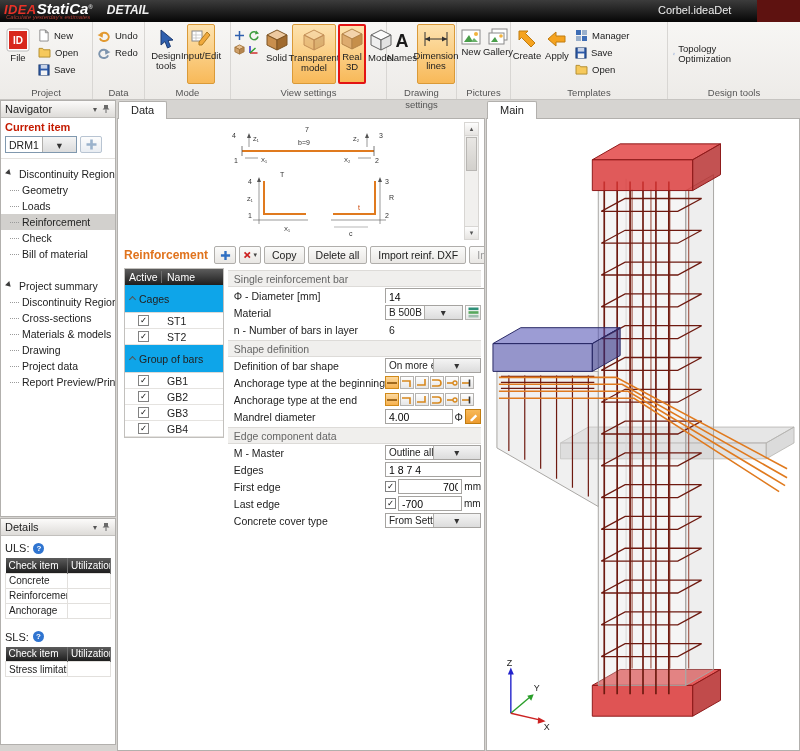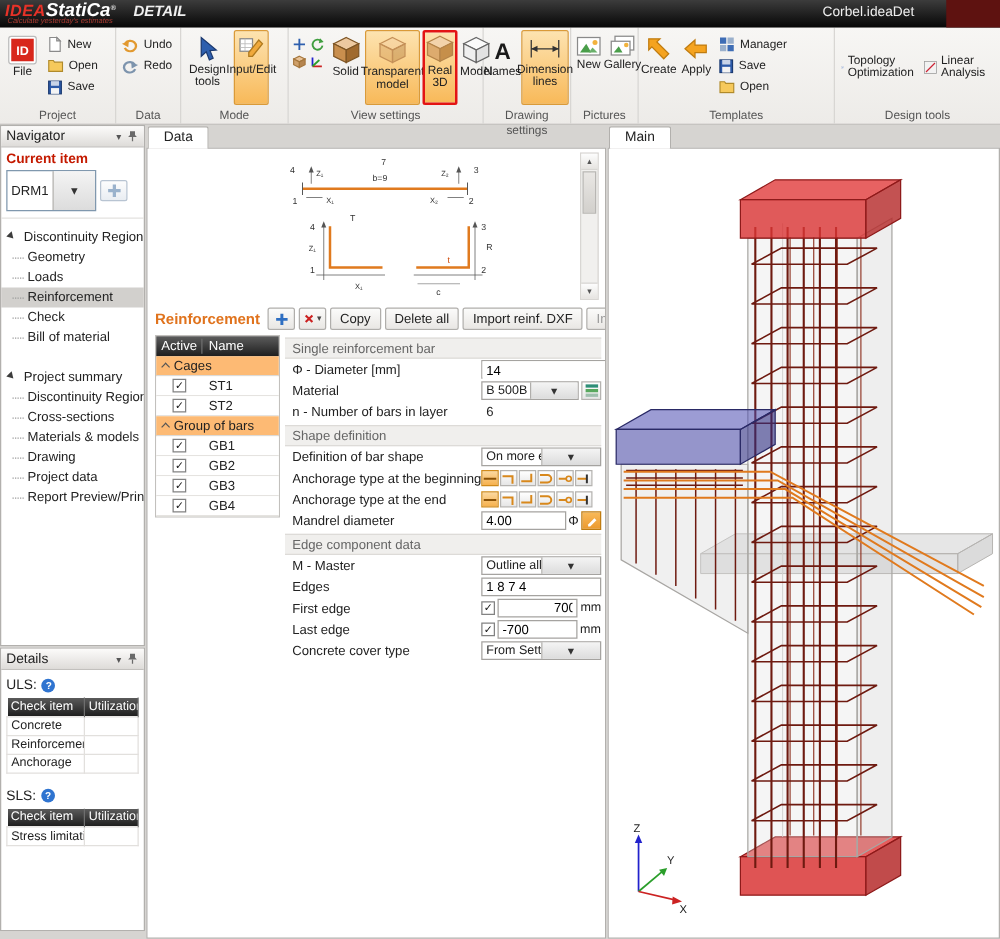--- a/index.html
+++ b/index.html
@@ -32,21 +32,21 @@
 #workspace{position:absolute;left:0;top:100px;width:800px;bottom:0}
 .panel{position:absolute;background:#fff;border:1px solid #b2b0ad}
 .phead{height:17px;background:linear-gradient(#fcfbfa,#dedcd9);border-bottom:1px solid #c2c0bd;display:flex;align-items:center;padding:0 4px;gap:4px}
 .ptitle{flex:1;font-size:11px;color:#222}
 .pharr{font-size:8px;color:#555}
 
 #navigator{left:0;top:0;width:116px;height:417px}
 .curitem{padding:3px 4px 5px;border-bottom:1px solid #e4e2df}
 .curlab{color:#c41a00;font-weight:bold;margin-bottom:3px}
 .currow{display:flex;gap:3px;align-items:center}
-.combo{display:flex;align-items:center;border:1px solid #8098ae;background:#fff;height:33px;width:72px}
+.combo{display:flex;align-items:center;border:1px solid #8098ae;background:#fff;height:17px;width:72px}
 .combo>span{flex:1;padding:0 3px;font-size:10.5px}
 .dd{width:13px;align-self:stretch;background:linear-gradient(#f4f4f4,#dcdcdc);border-left:1px solid #b0aeab;display:flex;align-items:center;justify-content:center;font-size:7px;color:#333}
 .navplus{width:22px;height:17px;border:1px solid #b8c4d2;background:linear-gradient(#fdfdfd,#e9edf2);border-radius:2px;display:flex;align-items:center;justify-content:center}
 .tree{padding-top:4px;font-size:10.5px}
 .tnode{height:17px;display:flex;align-items:center;gap:5px;padding-left:5px;margin-top:2px}
 .texp{width:0;height:0;border:3.5px solid transparent;border-left:5px solid #3c3c3c;transform:rotate(45deg)}
 .tleaf{height:16px;line-height:16px;padding-left:21px;position:relative;white-space:nowrap;overflow:hidden;cursor:default}
 .tleaf::before{content:"";position:absolute;left:9px;top:8px;width:9px;border-top:1px dotted #9a9a9a}
 .tleaf.sel{background:#d2d0cd}
 .gap14{height:13px}
@@ -78,21 +78,21 @@
 .tbtn.dis{color:#9a9a9a}
 
 .rbody{display:flex;align-items:flex-start}
 .rtable{width:126px;border:1px solid #c2c0bd;margin-left:6px;font-size:10.5px}
 .rth{display:flex;background:linear-gradient(#5c5c5c,#1e1e1e);color:#fff;height:16px;align-items:center}
 .rth .c1{width:37px;padding-left:4px;border-right:1px solid #6e6e6e}
 .rth .c2{flex:1;padding-left:5px}
 .rrow{display:flex;height:16px;border-bottom:1px solid #e5e3e0;align-items:center;background:#fff}
 .rrow .c1{width:37px;display:flex;justify-content:center}
 .rrow .c2{flex:1;padding-left:5px;white-space:nowrap;overflow:hidden}
-.rgrp{background:#fdba74;display:flex;align-items:center;height:16px;border-bottom:1px solid #dcdad7;gap:4px;padding-left:5px}
+.rgrp{background:#0ea5e9;display:flex;align-items:center;height:28px;border-bottom:1px solid #dcdad7;gap:4px;padding-left:5px}
 .chev{width:5px;height:5px;border-left:1px solid #555;border-top:1px solid #555;transform:rotate(45deg);margin-top:2px}
 .cb{width:11px;height:11px;border:1px solid #828282;background:#fff;display:inline-flex;align-items:center;justify-content:center;font-size:8.5px;line-height:1;color:#111;flex:none}
 
 .props{flex:1;margin-left:4px;margin-right:3px;font-size:10.5px}
 .psec{background:#f0efed;border-top:1px solid #dddbd8;border-bottom:1px solid #dddbd8;color:#666;height:17px;line-height:16px;padding-left:6px;margin-top:2px}
 .prow{display:flex;align-items:center;height:17px;padding-left:6px}
 .plab{flex:1;white-space:nowrap;overflow:hidden;color:#222}
 .pctl{width:96px;display:flex;align-items:center;gap:2px;flex:none}
 .tin{border:1px solid #a5a3a0;background:#fff;height:15px;font-size:10.5px;padding:0 3px;font-family:"Liberation Sans",sans-serif;min-width:0}
 .spin{display:flex;flex:1;border:1px solid #a5a3a0;height:15px;background:#fff}
@@ -338,27 +338,20 @@
     <div class="rg-label">Templates</div>
   </div>
 
   <div class="rg" style="width:132px;border-right:none">
     <div class="bbh" style="width:64px">
       <svg width="18" height="18" viewBox="0 0 18 18">
           <rect x="1" y="1" width="16" height="16" fill="#e8eef8" stroke="#7a8aa8"></rect>
           <path d="M3 14 C6 4 12 14 15 4" stroke="#2e5fae" fill="none" stroke-width="1.5"></path>
         </svg>
       <div class="bl">Topology Optimization</div>
-    </div>
-    <div class="bbh" style="width:58px">
-      <svg width="18" height="18" viewBox="0 0 18 18">
-          <rect x="1" y="1" width="16" height="16" fill="#f2f2f2" stroke="#999"></rect>
-          <path d="M3 15L15 3" stroke="#c23" stroke-width="1.5"></path>
-        </svg>
-      <div class="bl">Linear Analysis</div>
     </div>
     <div class="rg-label">Design tools</div>
   </div>
 </div>
 
 <div id="workspace">
 
   <div class="panel" id="navigator">
     <div class="phead">
       <span class="ptitle">Navigator</span>

